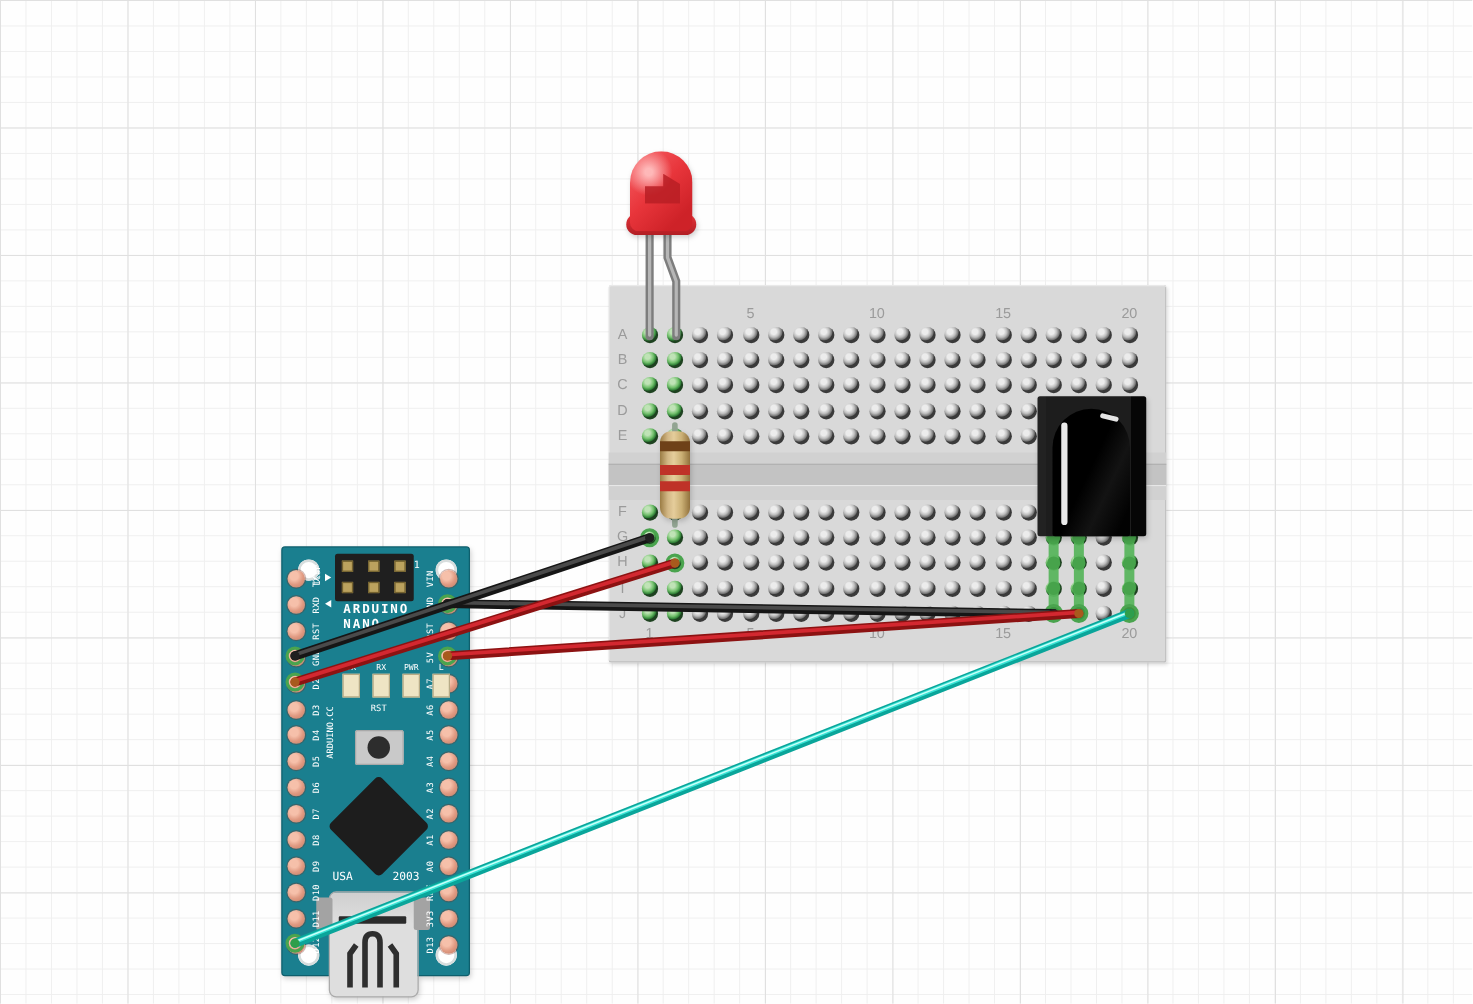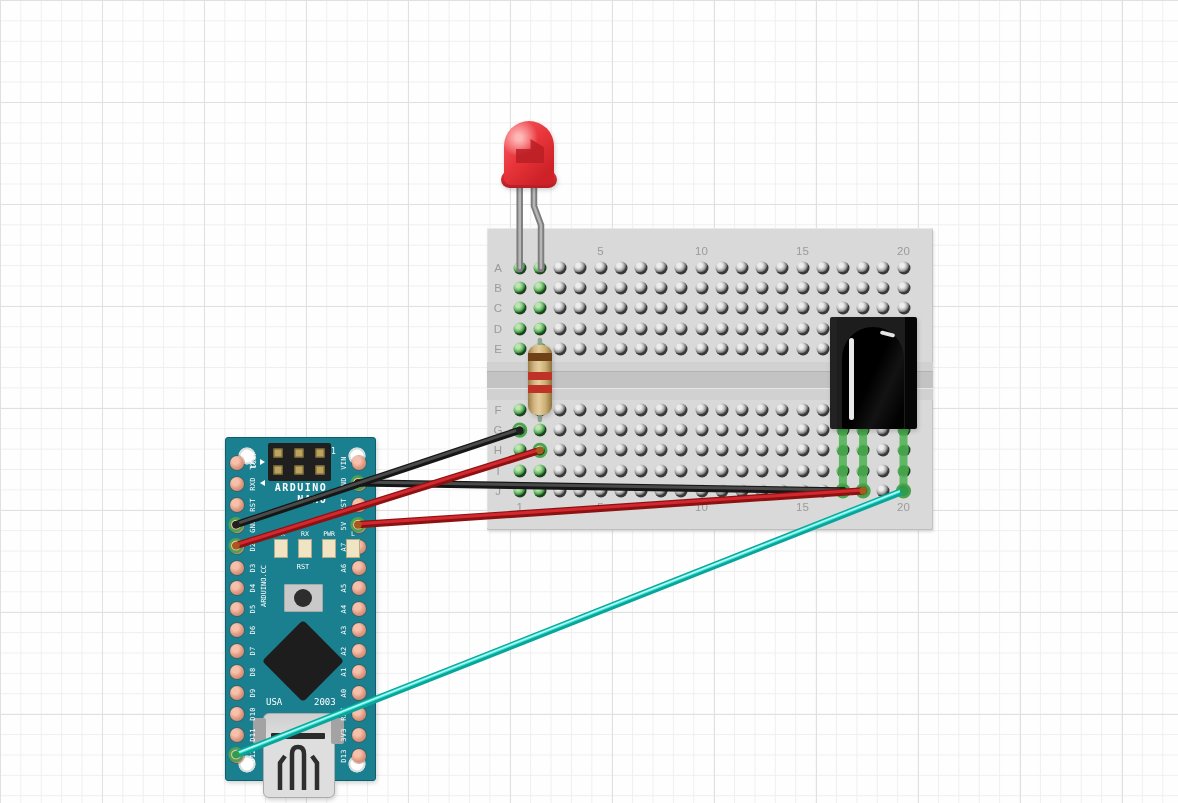--- a/index.html
+++ b/index.html
@@ -33,21 +33,21 @@
   .mount-hole{width:17px;height:17px;border-radius:50%;background:#fff;box-shadow:inset 0 0 0 2px #d7dddd;transform:translate(-50%,-50%);}
   .pin{width:14px;height:14px;border-radius:50%;transform:translate(-50%,-50%);
     background:radial-gradient(circle at 38% 34%, #f6c0aa 0 26%, #e09a82 55%, #c17a62 100%);
     box-shadow:0 0 0 1px rgba(120,50,35,.35);}
   .pin-label{color:#fff;font-family:"DejaVu Sans Mono",monospace;font-size:7px;letter-spacing:.3px;
     transform:translate(-50%,-50%) rotate(-90deg);white-space:nowrap;}
   .vtext{color:#fff;font-family:"DejaVu Sans Mono",monospace;transform:translate(-50%,-50%) rotate(-90deg);white-space:nowrap;}
   #icsp{left:42px;top:5px;width:63px;height:38px;background:#1f1f1f;border-radius:2px;}
   .icsp-pad{width:9px;height:9px;background:#bba25e;border:1px solid #74622f;box-sizing:border-box;transform:translate(-50%,-50%);}
   .silk{color:#fff;font-family:"DejaVu Sans Mono",monospace;white-space:nowrap;}
-  #nano-title{left:75px;top:56px;transform:translate(-50%,-50%);text-align:right;line-height:12px;font-size:10px;letter-spacing:1.5px;font-weight:bold;}
+  #nano-title{left:75px;top:56px;transform:translate(-50%,-50%);text-align:left;line-height:12px;font-size:10px;letter-spacing:1.5px;font-weight:bold;}
   .status-pad{width:14px;height:19px;background:#efe5c4;border:1px solid #b7ab86;box-sizing:border-box;transform:translate(-50%,0);}
   .status-label{color:#fff;font-family:"DejaVu Sans Mono",monospace;font-size:6.5px;transform:translate(-50%,-100%);}
   #rst-btn{left:58px;top:146px;width:39px;height:28px;background:#c9c9c9;border-radius:2px;box-shadow:inset 0 0 0 1px #a9a9a9;}
   #rst-dot{left:77px;top:160px;width:18px;height:18px;border-radius:50%;background:#2d2d2d;transform:translate(-50%,-50%);}
   #chip-diamond{left:48px;top:194px;width:58px;height:58px;background:#1d1d1d;border-radius:4px;transform:rotate(45deg);}
   .tri{width:0;height:0;border-top:3.5px solid transparent;border-bottom:3.5px solid transparent;}
   .tri-r{border-left:5px solid #fff;}
   .tri-l{border-right:5px solid #fff;}
   .red-mark{width:3px;height:5px;background:#c24b43;display:inline-block;margin-right:2px;}
   

